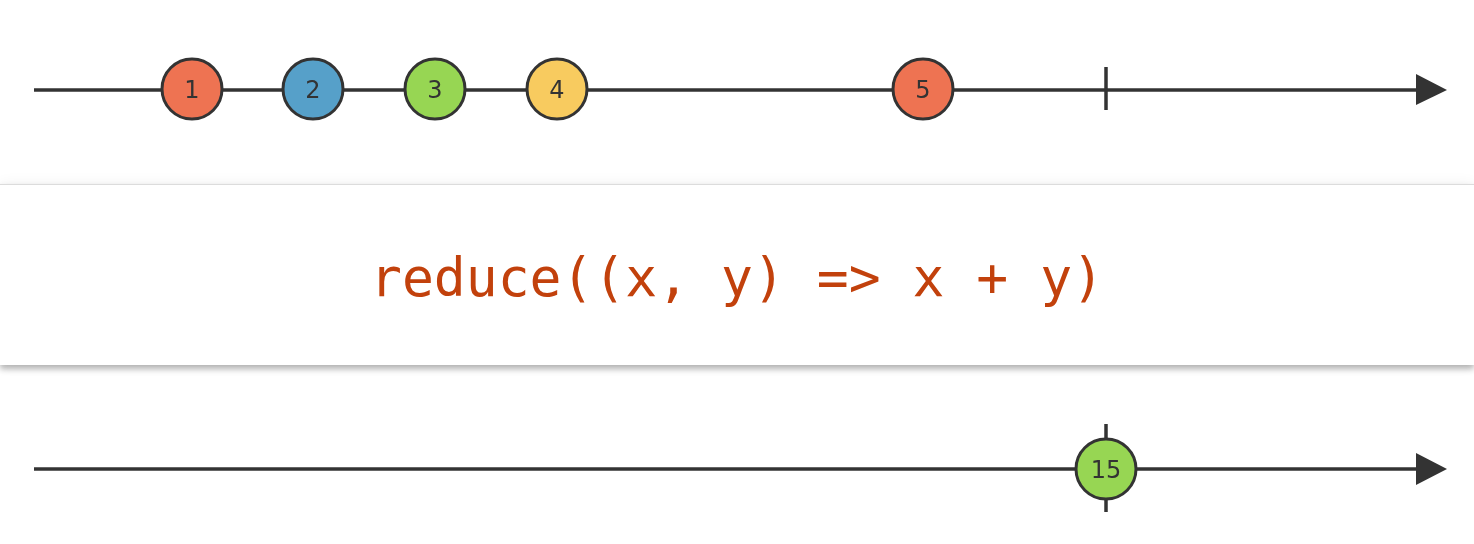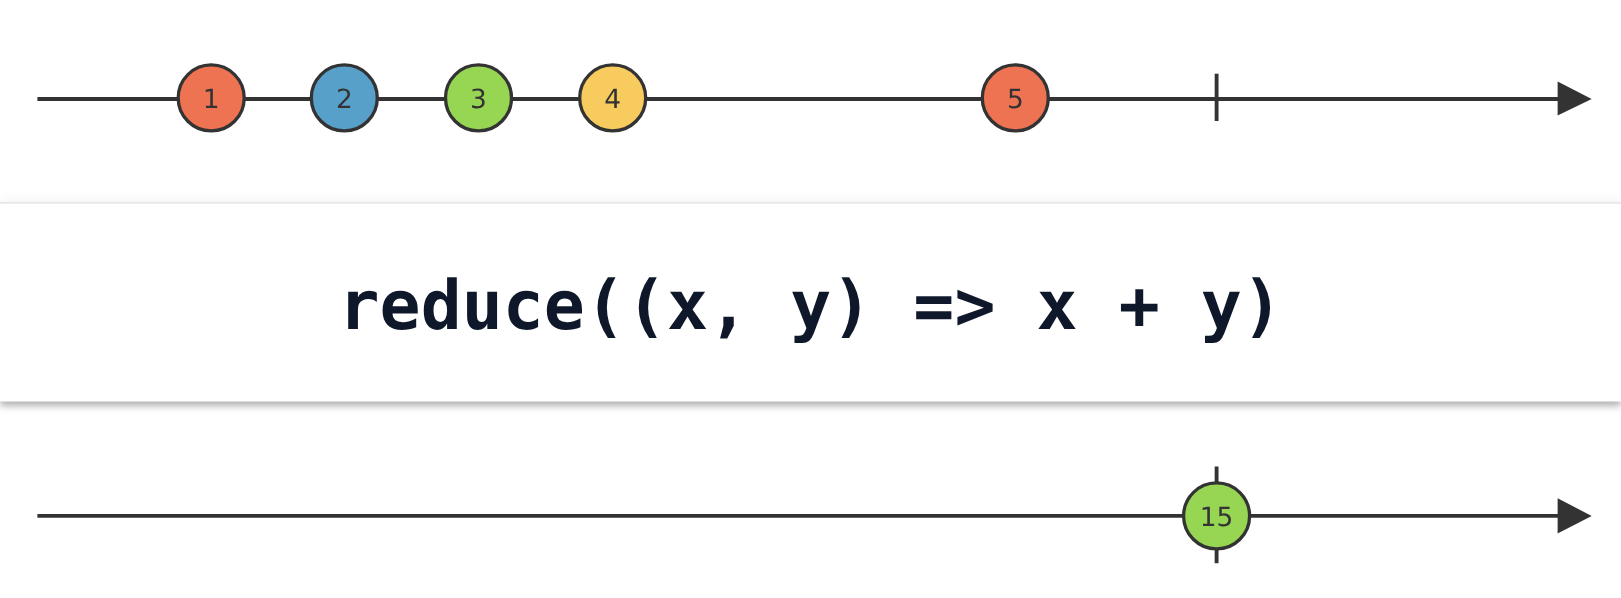--- a/index.html
+++ b/index.html
@@ -28,27 +28,26 @@
       height: 180px;
       background: #ffffff;
       border-top: 1.5px solid #dcdcdc;
       box-shadow: 0 4px 6px rgba(0,0,0,0.28), 0 0 14px rgba(0,0,0,0.06);
       display: flex;
       align-items: center;
       justify-content: center;
     }
     .operator-label {
       font-family: "DejaVu Sans Mono", monospace;
-      font-size: 62px;
-      color: #0f172a;
+      font-size: 53px;
+      color: #c2410c;
       letter-spacing: 0px;
       white-space: pre;
       position: relative;
       top: 2px;
-      font-weight: bold;
     }
     .marble-text {
       font-family: "DejaVu Sans", sans-serif;
       font-size: 24px;
       fill: #333333;
     }
   </style>
 </head>
 <body>
 

